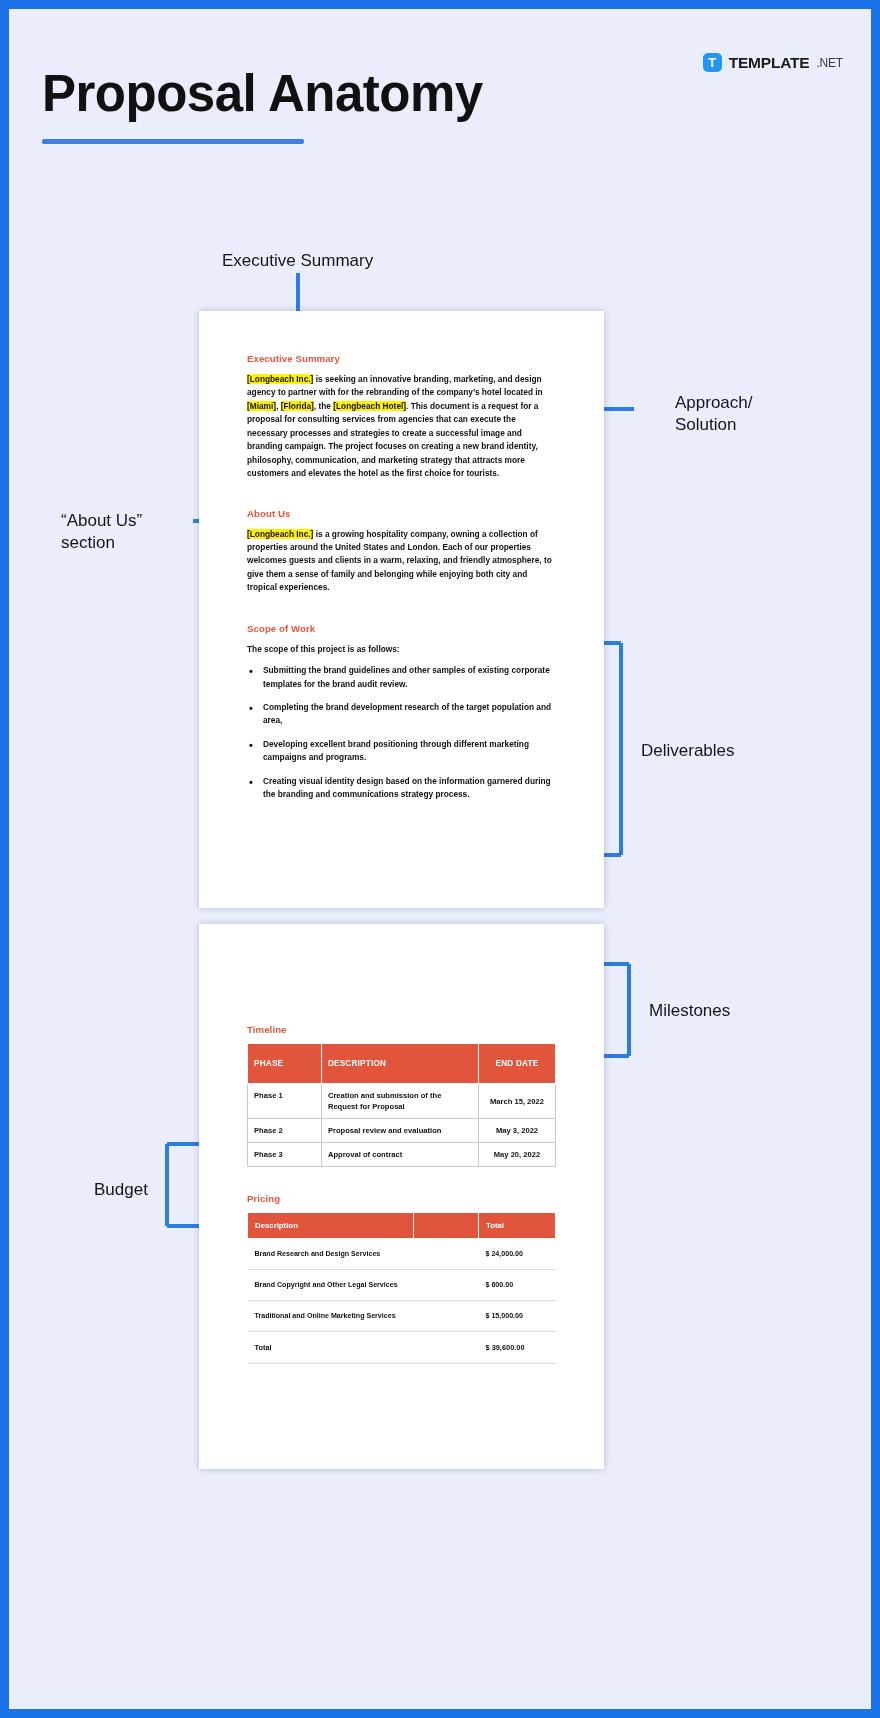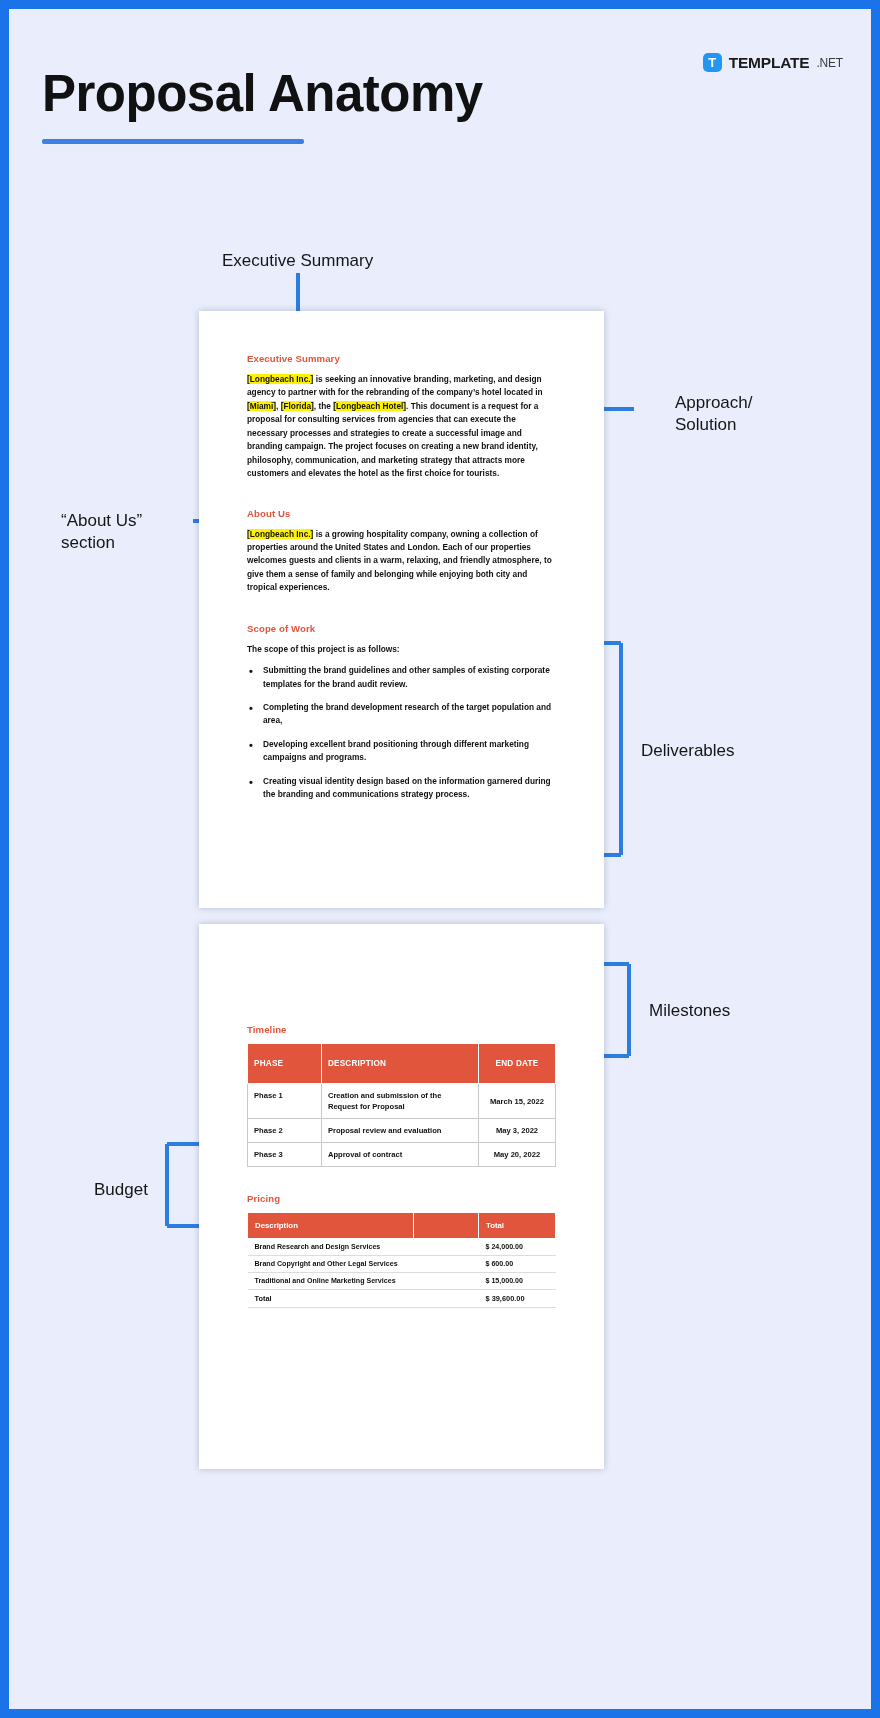--- a/index.html
+++ b/index.html
@@ -183,21 +183,21 @@
     font-size: 7.8px;
     font-weight: 700;
     text-align: left;
     padding: 8px 7px;
     border: 1px solid #ffffff;
   }
   #pricing-table td {
     font-size: 7.1px;
     font-weight: 700;
     color: #111111;
-    padding: 4px 7px;
+    padding: 11px 7px;
     border-bottom: 1px solid #dcdcdc;
   }
   #pricing-table tr.total-row td { font-size: 7.4px; }
   #pricing-table col.p-desc { width: 54%; }
   #pricing-table col.p-mid { width: 21%; }
   #pricing-table col.p-total { width: 25%; }
 </style>
 </head>
 <body>
 

